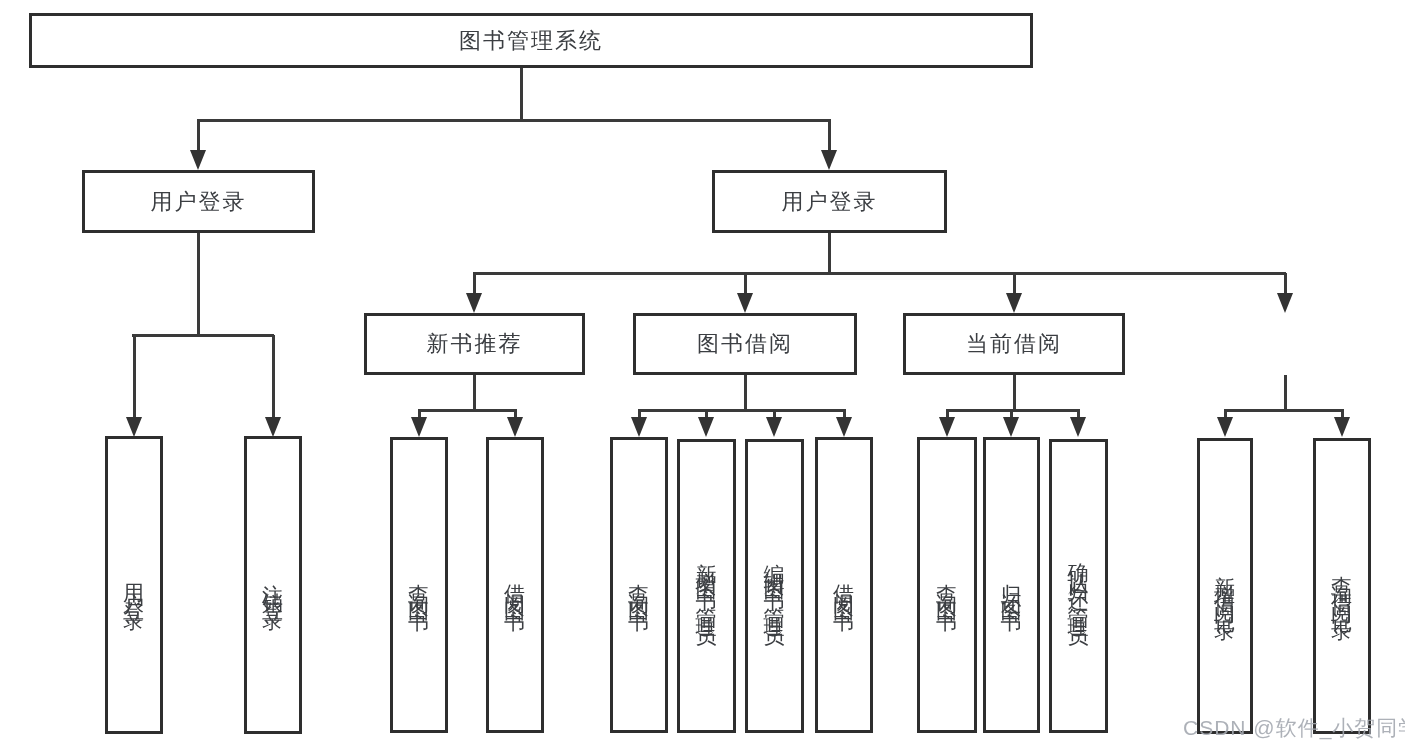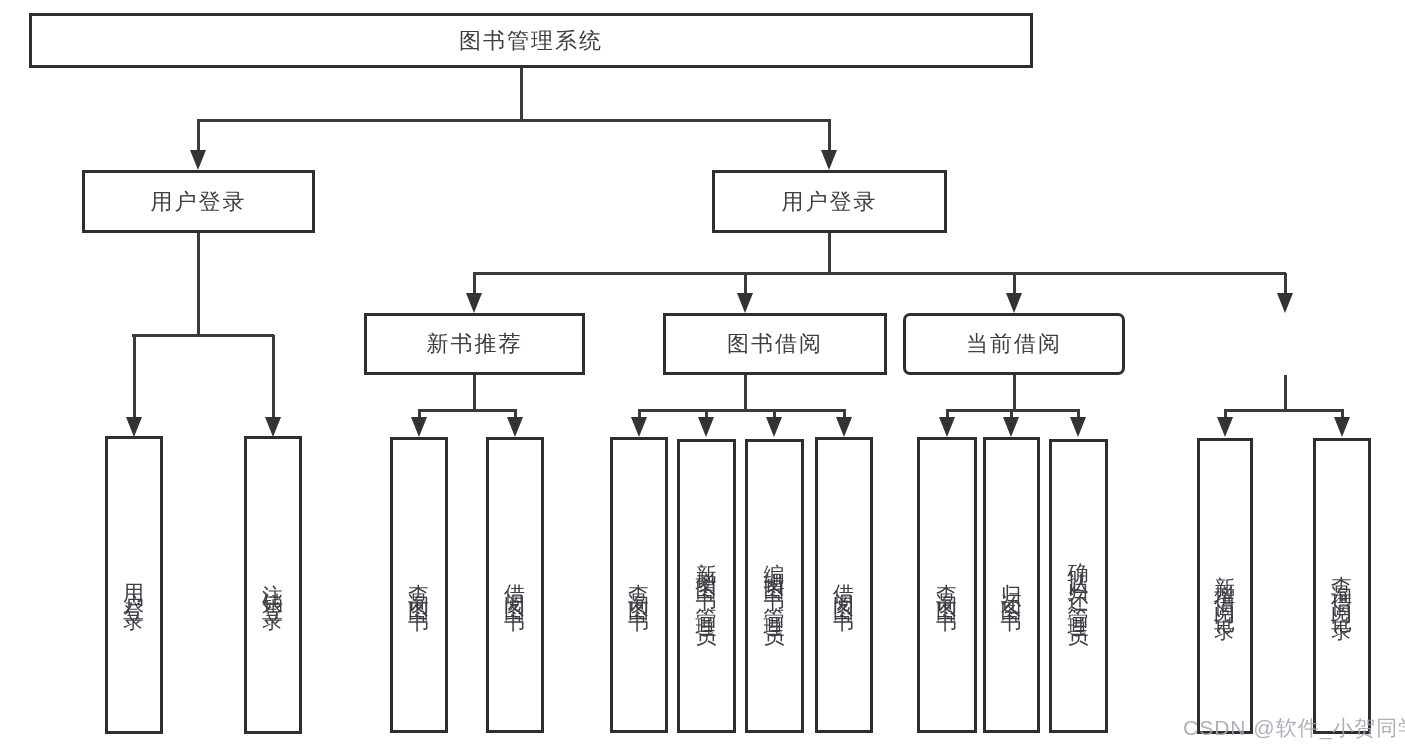--- a/index.html
+++ b/index.html
@@ -31,22 +31,22 @@
 <body>
 
 <div id="stage">
 
   <div class="box" style="left:21px;top:13px;width:1004px;height:55px;margin-left:8px;">图书管理系统</div>
 
   <div class="box" style="left:82px;top:170px;width:233px;height:63px;">用户登录</div>
   <div class="box" style="left:712px;top:170px;width:235px;height:63px;">用户登录</div>
 
   <div class="box" style="left:364px;top:313px;width:221px;height:62px;">新书推荐</div>
-  <div class="box" style="left:633px;top:313px;width:224px;height:62px;margin-left:30px;">图书借阅</div>
-  <div class="box" style="left:903px;top:313px;width:222px;height:62px;border-radius:7px;">当前借阅</div>
+  <div class="box" style="left:633px;top:313px;width:224px;height:62px;">图书借阅</div>
+  <div class="box" style="left:903px;top:313px;width:222px;height:62px;">当前借阅</div>
 
   <div class="box leaf" style="left:105px;top:436px;width:58px;height:298px;">用户登录</div>
   <div class="box leaf" style="left:244px;top:436px;width:58px;height:298px;">注销登录</div>
 
   <div class="box leaf" style="left:390px;top:437px;width:58px;height:296px;">查询图书</div>
   <div class="box leaf" style="left:486px;top:437px;width:58px;height:296px;">借阅图书</div>
 
   <div class="box leaf" style="left:610px;top:437px;width:58px;height:296px;">查询图书</div>
   <div class="box leaf" style="left:677px;top:439px;width:59px;height:294px;">新增图书（管理员）</div>
   <div class="box leaf" style="left:745px;top:439px;width:59px;height:294px;">编辑图书（管理员）</div>

